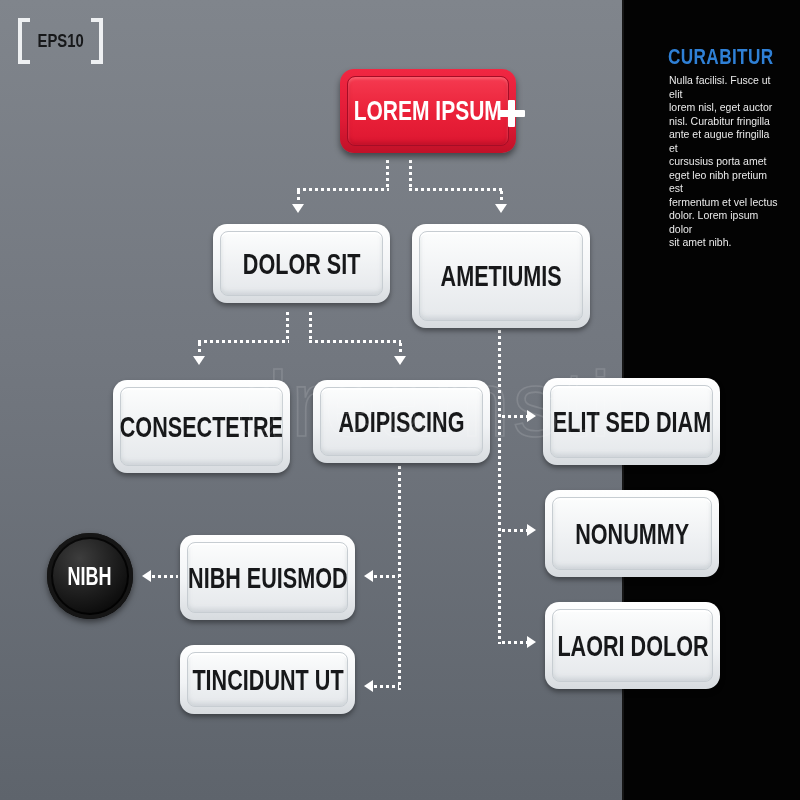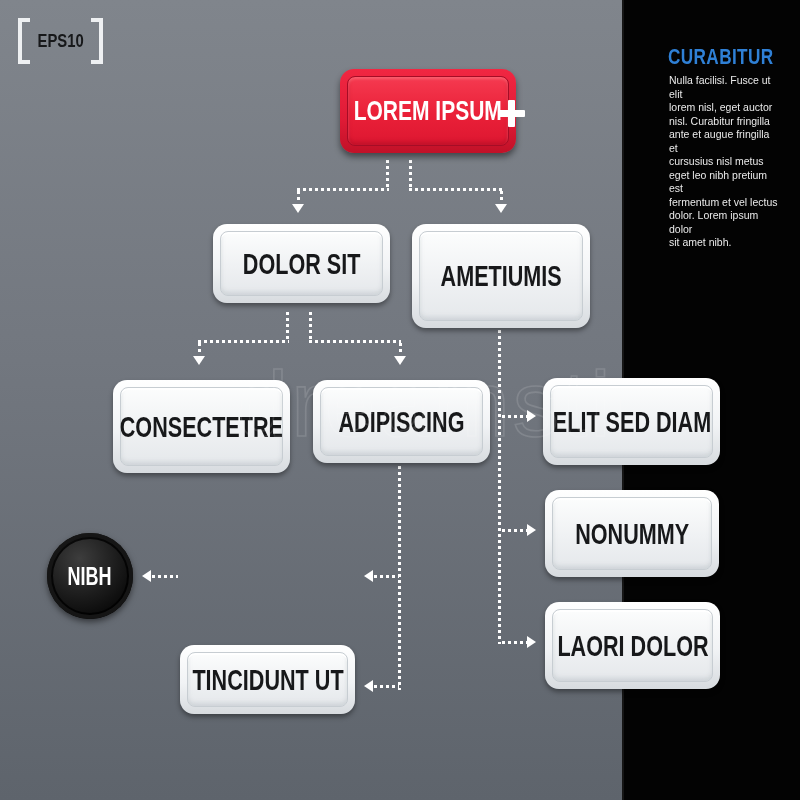--- a/index.html
+++ b/index.html
@@ -94,21 +94,21 @@
 
 <div class="stage">
 
   <div class="side-panel">
     <div class="side-title">CURABITUR</div>
     <div class="side-body">
       <div>Nulla facilisi. Fusce ut elit</div>
       <div>lorem nisl, eget auctor</div>
       <div>nisl. Curabitur fringilla</div>
       <div>ante et augue fringilla et</div>
-      <div>cursusius nisl metus</div>
+      <div>cursusius porta amet</div>
       <div>eget leo nibh pretium est</div>
       <div>fermentum et vel lectus</div>
       <div>dolor. Lorem ipsum dolor</div>
       <div>sit amet nibh.</div>
     </div>
   </div>
 
   <div class="eps-badge">
     <div class="bracket l"></div>
     <div class="eps-label">EPS10</div>
@@ -193,20 +193,25 @@
       <span class="node-label">NONUMMY</span>
     </div>
   </div>
 
   <div class="node" style="left:545px;top:602px;width:175px;height:87px;">
     <div class="node-inner">
       <span class="node-label">LAORI DOLOR</span>
     </div>
   </div>
 
+  <div class="node" style="left:180px;top:535px;width:175px;height:85px;">
+    <div class="node-inner">
+      <span class="node-label">NIBH EUISMOD</span>
+    </div>
+  </div>
 
   <div class="node" style="left:180px;top:645px;width:175px;height:69px;">
     <div class="node-inner">
       <span class="node-label">TINCIDUNT UT</span>
     </div>
   </div>
 
   <div class="circle-node">
     <span class="node-label">NIBH</span>
   </div>

